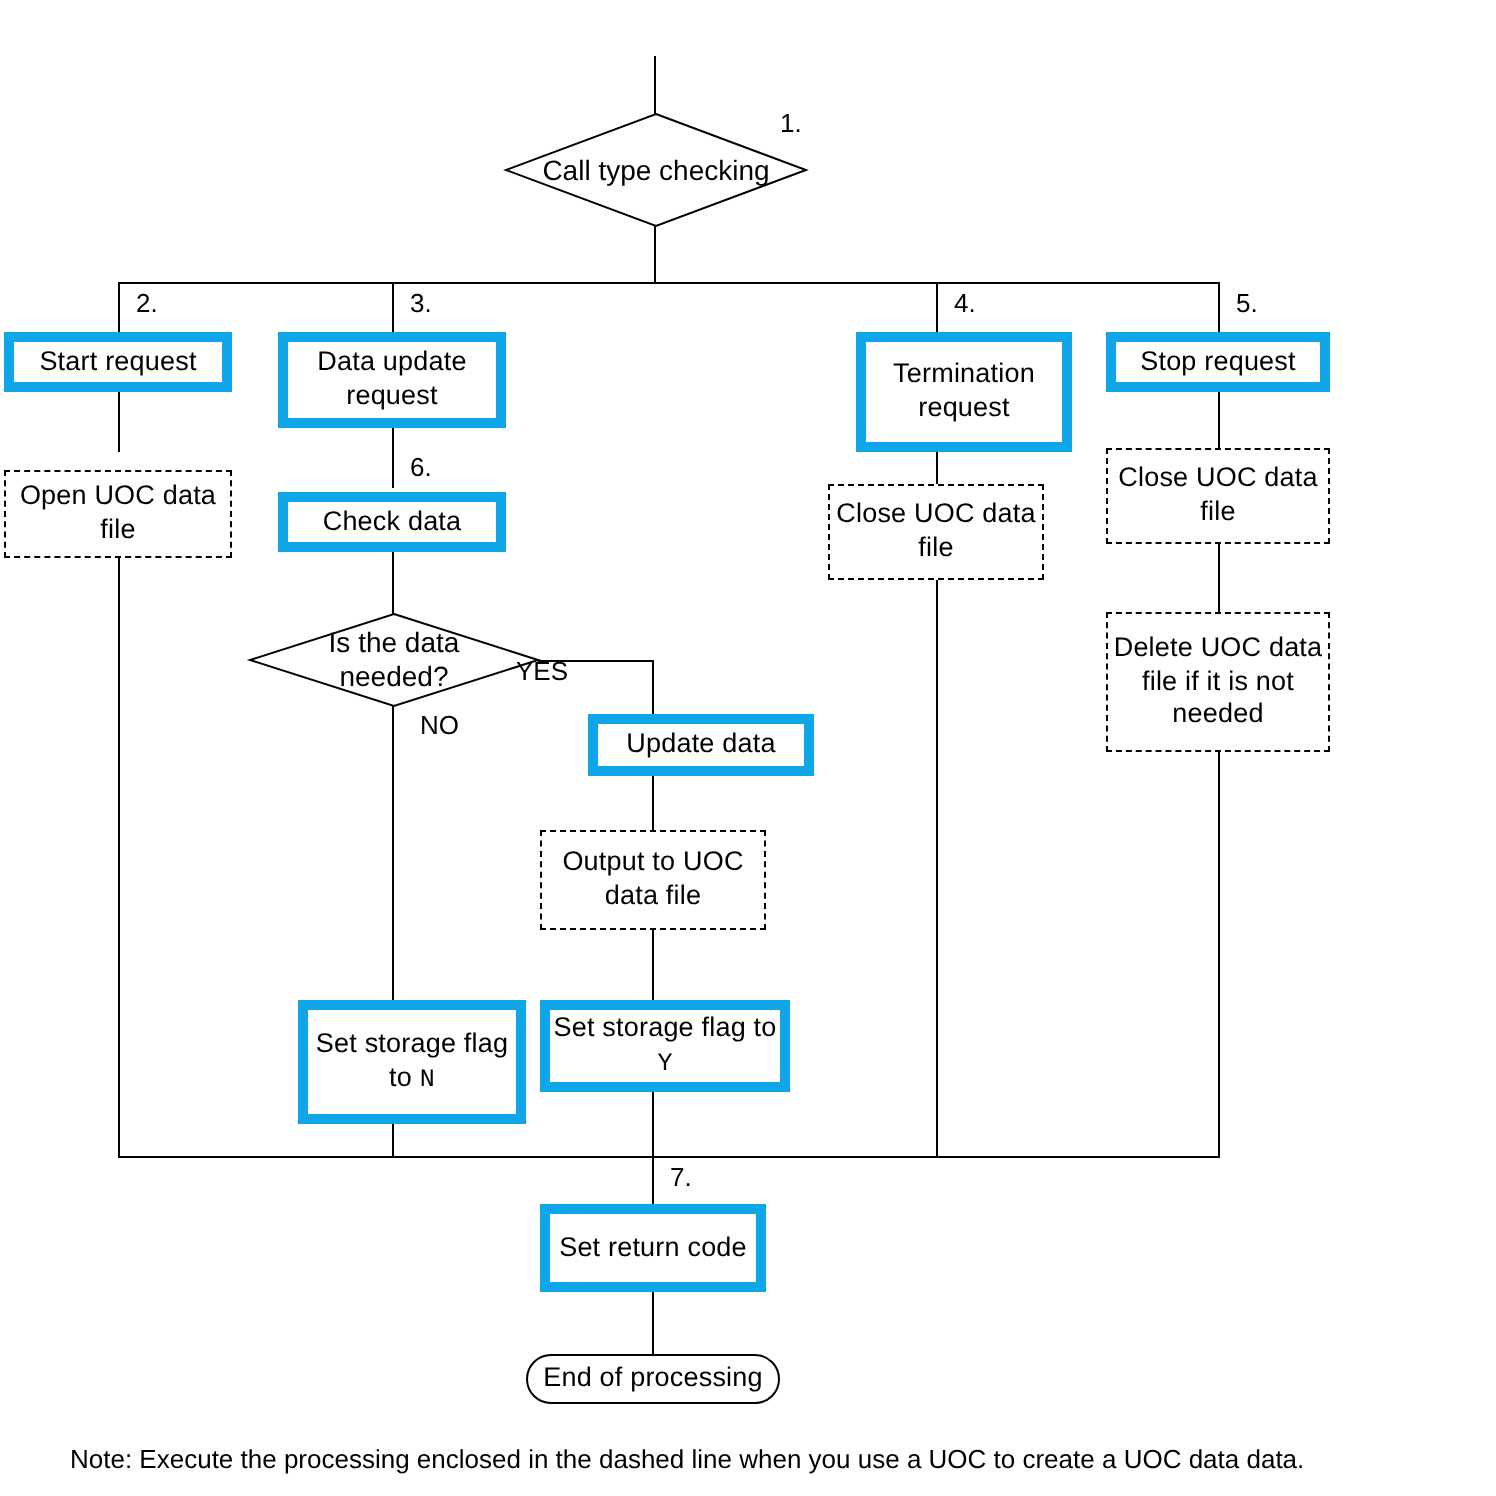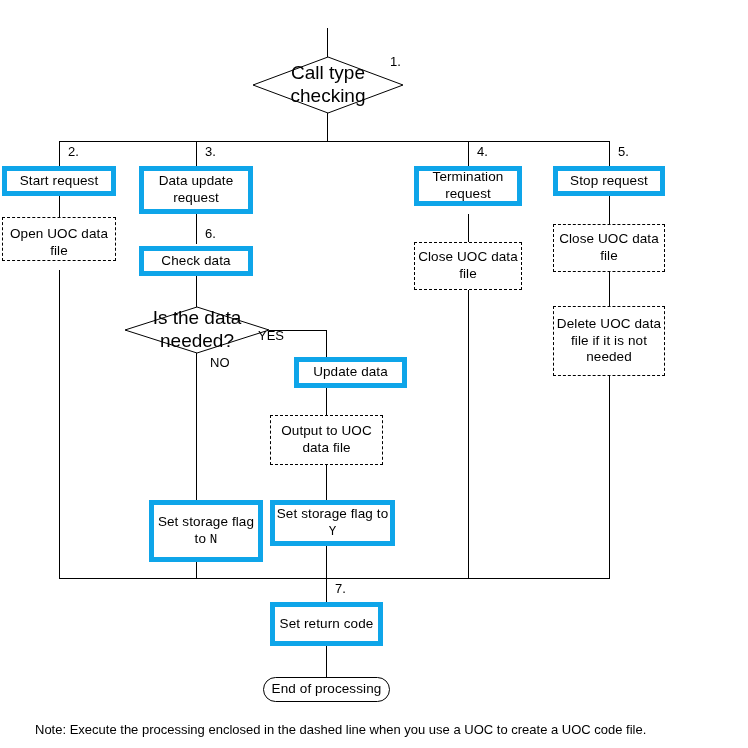--- a/index.html
+++ b/index.html
@@ -55,21 +55,21 @@
   .diamond-label {
     position: absolute;
     left: 0;
     top: 0;
     width: 100%;
     height: 100%;
     display: flex;
     align-items: center;
     justify-content: center;
     text-align: center;
-    font-size: 19px;
+    font-size: 14px;
     line-height: 1.2;
     white-space: pre-line;
   }
   .line {
     position: absolute;
     background: #000000;
     z-index: 1;
   }
   .hline { height: 1px; }
   .vline { width: 1px; }
@@ -122,21 +122,21 @@
   <div class="line vline" style="left:59px; top:141px; height:25px;"></div>
   <div class="line vline" style="left:196px; top:141px; height:25px;"></div>
   <div class="line vline" style="left:468px; top:141px; height:25px;"></div>
   <div class="line vline" style="left:609px; top:141px; height:25px;"></div>
 
   <div class="tag" style="left:68px; top:144px;">2.</div>
   <div class="node solid" style="left:2px; top:166px; width:114px; height:30px;">
     <span>Start request</span>
   </div>
   <div class="line vline" style="left:59px; top:196px; height:30px;"></div>
-  <div class="node dashed" style="left:2px; top:217px; width:114px; height:44px;align-items:flex-end;">
+  <div class="node dashed" style="left:2px; top:235px; width:114px; height:44px;">
     <span>Open UOC data file</span>
   </div>
   <div class="line vline" style="left:59px; top:270px; height:309px;"></div>
 
   <div class="tag" style="left:205px; top:144px;">3.</div>
   <div class="node solid" style="left:139px; top:166px; width:114px; height:48px;">
     <span>Data update request</span>
   </div>
   <div class="line vline" style="left:196px; top:214px; height:30px;"></div>
 
@@ -175,21 +175,21 @@
     <span><span>Set storage flag to </span><span class="mono">N</span></span>
   </div>
   <div class="line vline" style="left:196px; top:546px; height:33px;"></div>
 
   <div class="node solid" style="left:270px; top:500px; width:125px; height:46px;">
     <span><span>Set storage flag to </span><span class="mono">Y</span></span>
   </div>
   <div class="line vline" style="left:326px; top:546px; height:33px;"></div>
 
   <div class="tag" style="left:477px; top:144px;">4.</div>
-  <div class="node solid" style="left:414px; top:166px; width:108px; height:40px;">
+  <div class="node solid" style="left:428px; top:166px; width:108px; height:60px;">
     <span>Termination request</span>
   </div>
   <div class="line vline" style="left:468px; top:214px; height:28px;"></div>
   <div class="node dashed" style="left:414px; top:242px; width:108px; height:48px;">
     <span>Close UOC data file</span>
   </div>
   <div class="line vline" style="left:468px; top:290px; height:289px;"></div>
 
   <div class="tag" style="left:618px; top:144px;">5.</div>
   <div class="node solid" style="left:553px; top:166px; width:112px; height:30px;justify-content:center;">
@@ -212,15 +212,15 @@
 
   <div class="node solid" style="left:270px; top:602px; width:113px; height:44px;">
     <span>Set return code</span>
   </div>
   <div class="line vline" style="left:326px; top:646px; height:31px;"></div>
 
   <div class="node terminal" style="left:263px; top:677px; width:127px; height:25px;">
     <span>End of processing</span>
   </div>
 
-  <div class="note" style="left:35px; top:722px;">Note: Execute the processing enclosed in the dashed line when you use a UOC to create a UOC code file.</div>
+  <div class="note" style="left:35px; top:722px;">Note: Execute the processing enclosed in the dashed line when you use a UOC to create a UOC data data.</div>
 
 </div>
 
 </body></html>

